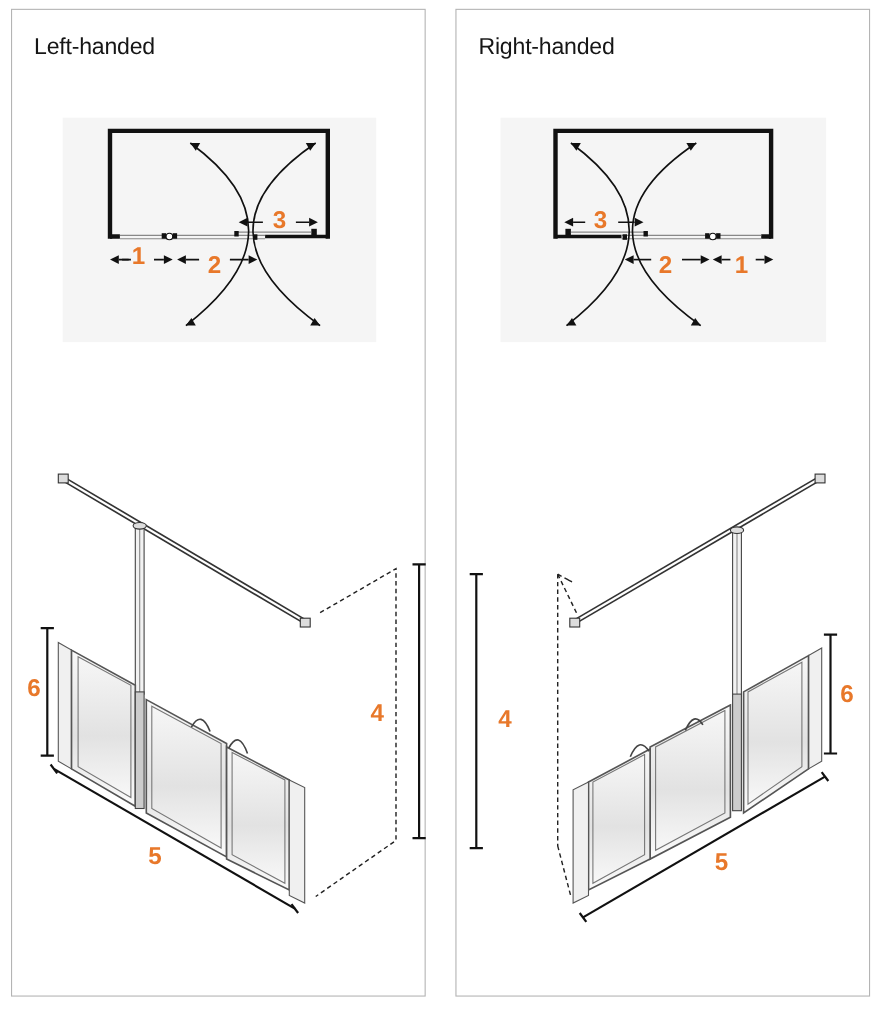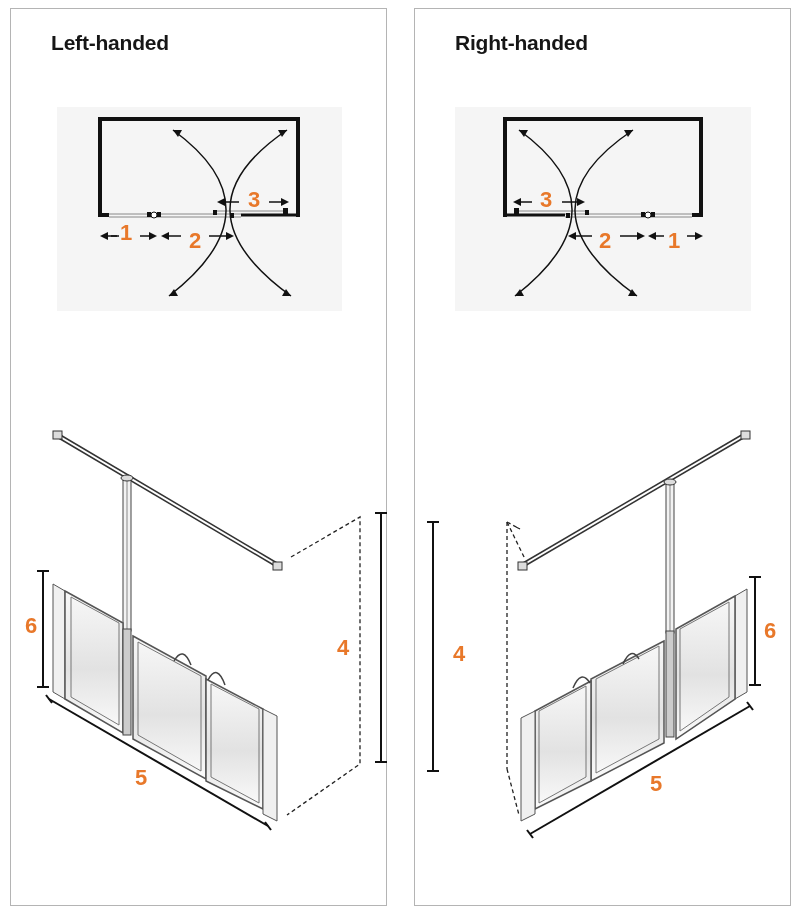--- a/index.html
+++ b/index.html
@@ -2,22 +2,22 @@
 <html><head>
 <meta charset="utf-8">
 <style>
   html, body { margin: 0; padding: 0; background: #ffffff; }
   body { width: 800px; height: 917px; position: relative; overflow: hidden;
          font-family: "Liberation Sans", "DejaVu Sans", sans-serif; }
   .panel { position: absolute; top: 8px; width: 377px; height: 898px;
            border: 1px solid #b4b4b4; box-sizing: border-box; background: #fff; }
   .panel.left { left: 10px; }
   .panel.right { left: 414px; }
-  .panel-title { position: absolute; top: 22px; left: 40px; font-size: 21px;
-                 font-weight: bold; color: #161616; letter-spacing: -0.2px; }
+  .panel-title { position: absolute; top: 22px; left: 20px; font-size: 21px;
+                 font-weight: normal; color: #161616; letter-spacing: -0.2px; }
   .panel svg { position: absolute; left: 0; top: 0; }
   .lbl { font-family: "Liberation Sans", "DejaVu Sans", sans-serif; font-weight: bold; }
 </style>
 </head>
 <body>
 
 <div class="panel left">
   <div class="panel-title">Left-handed</div>
 
   <svg width="377" height="898" viewBox="0 0 377 898">

